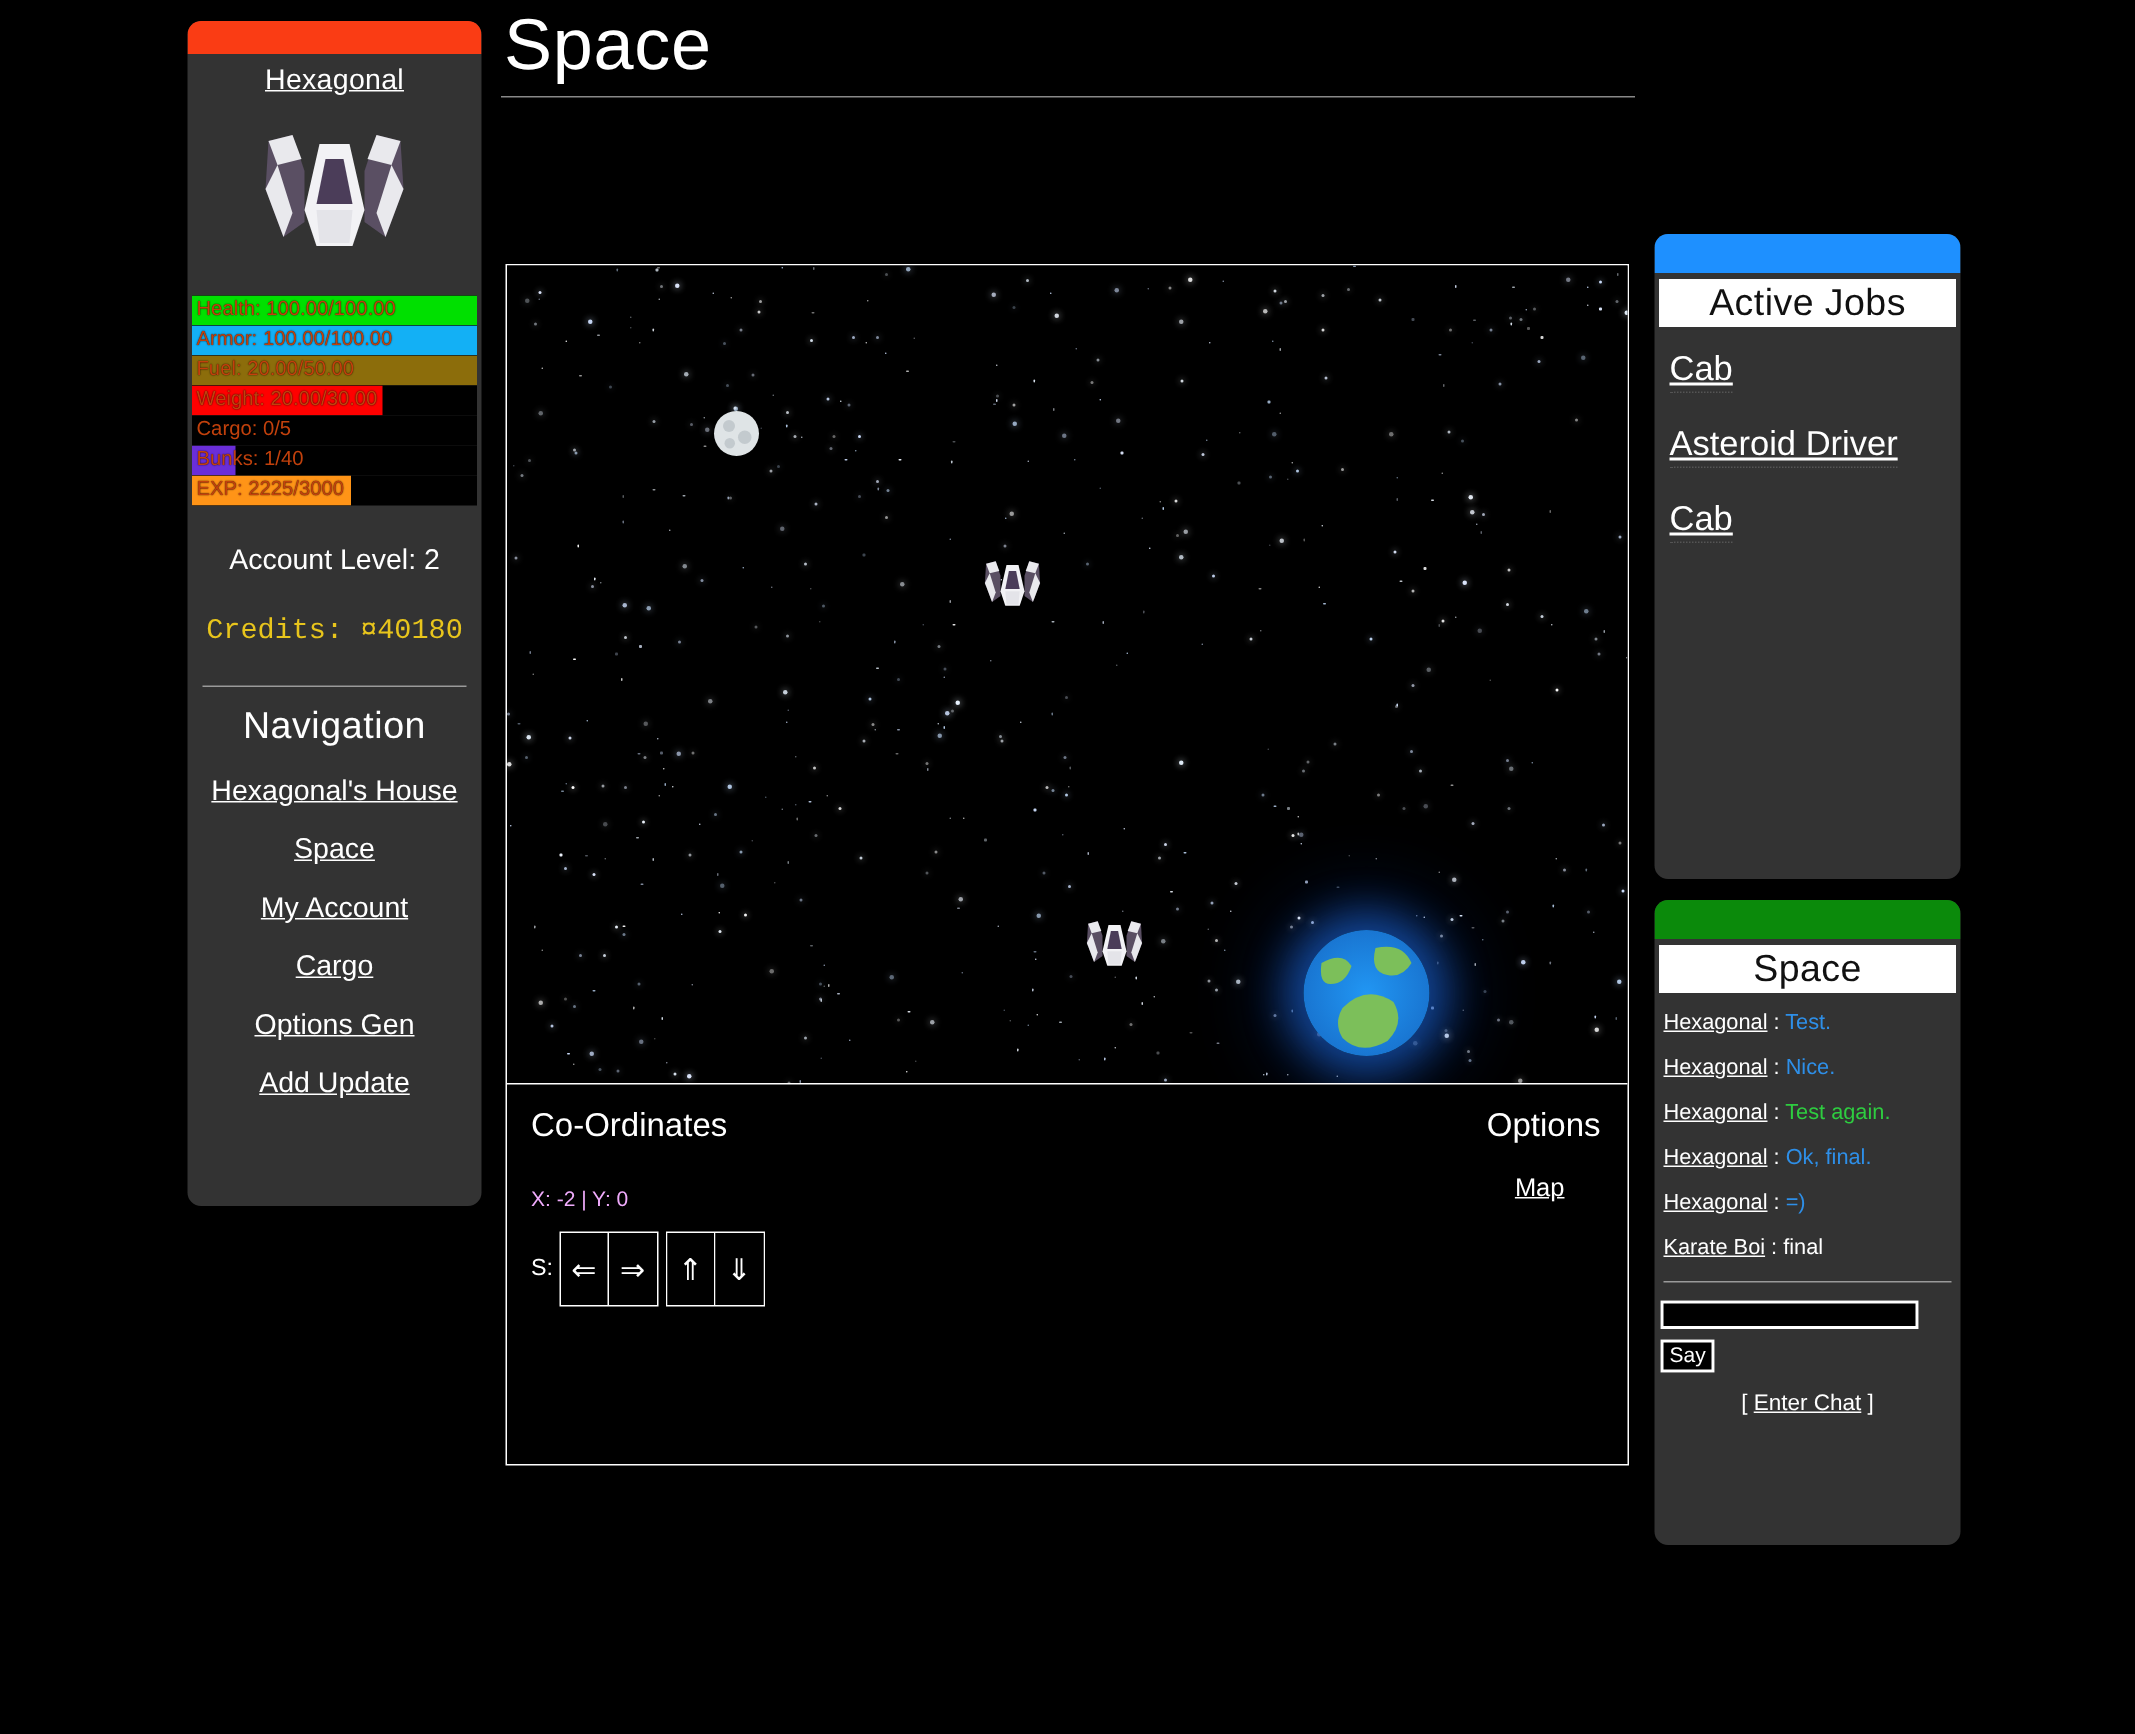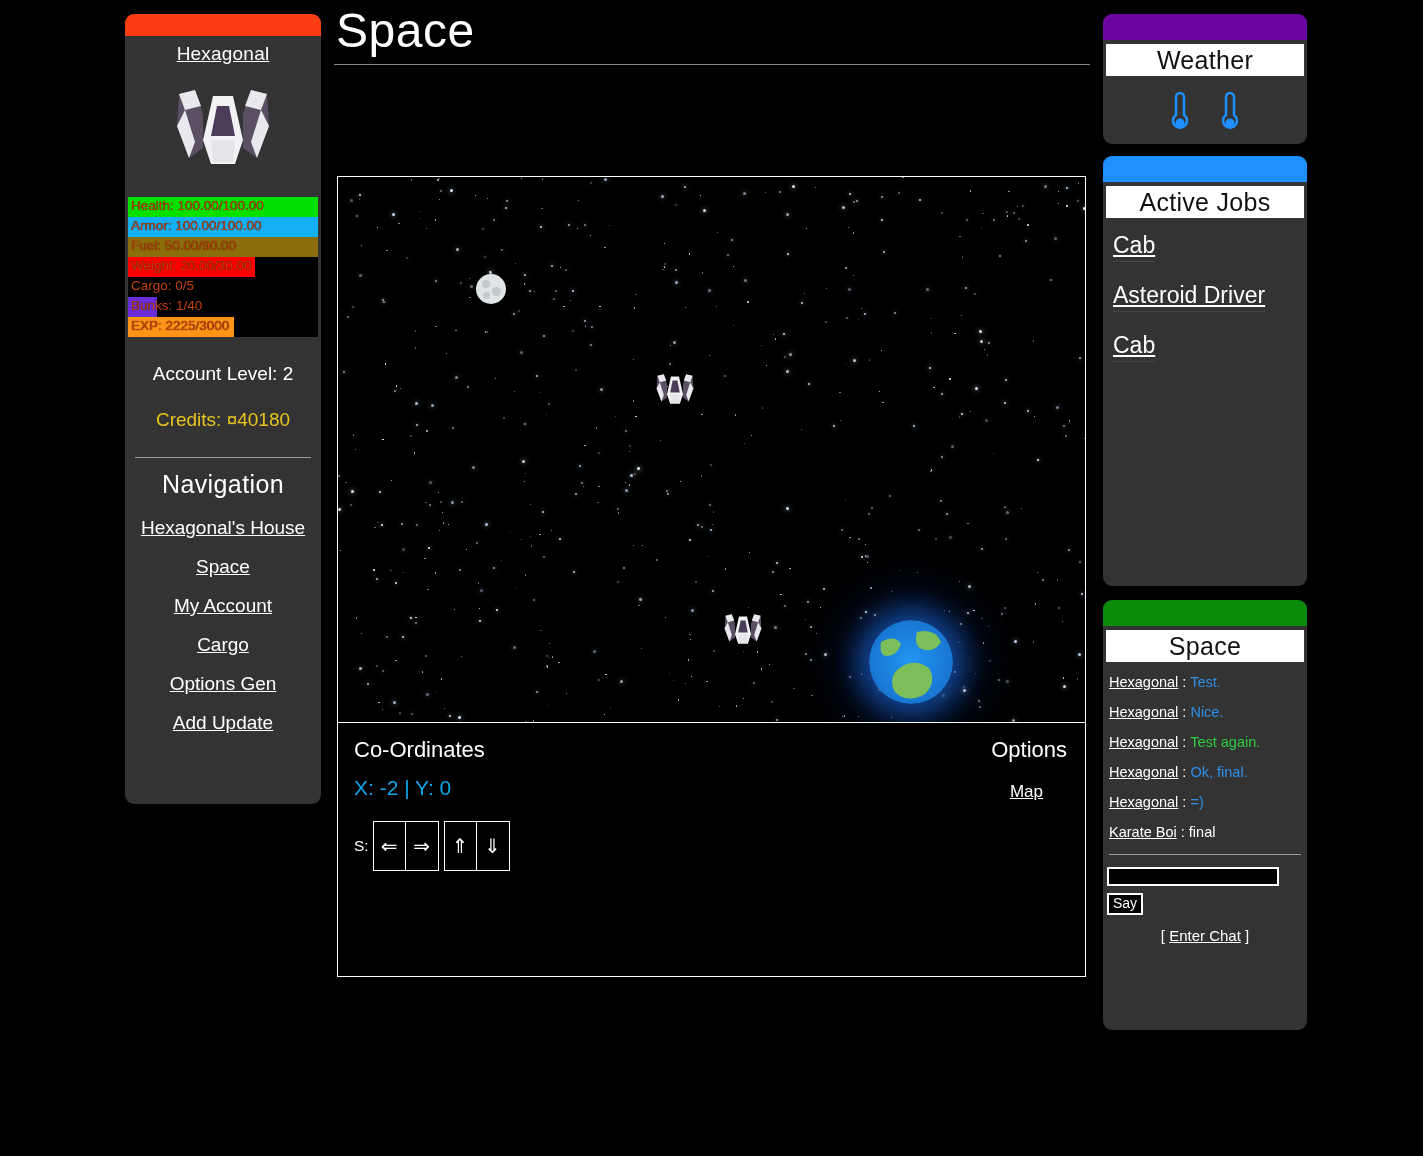--- a/index.html
+++ b/index.html
@@ -127,22 +127,22 @@
   .below-map { position: relative; padding: 0; height: 253px; }
   .coords-head {
     position: absolute; left: 16px; top: 14px;
     color: #ffffff; font-size: 22px;
   }
   .options-head {
     position: absolute; right: 18px; top: 14px;
     color: #ffffff; font-size: 22px;
   }
   .coords-val {
-    position: absolute; left: 16px; top: 53px;
-    color: #0ea5e9; font-size: 21px;
+    position: absolute; left: 16px; top: 68px;
+    color: #f0abfc; font-size: 14px;
   }
   .map-link {
     position: absolute; right: 42px; top: 59px;
     color: #ffffff; text-decoration: underline; font-size: 17px;
   }
   .move-row {
     position: absolute; left: 16px; top: 98px;
     display: flex; align-items: center;
   }
   .move-label { color: #ffffff; font-size: 15.5px; margin-right: 4px; }
@@ -249,42 +249,42 @@
       <div class="stat-row">
         <div class="stat-fill" style="width: 100%; background: rgb(0, 224, 0);"></div>
         <div class="stat-label">Health: 100.00/100.00</div>
       </div>
       <div class="stat-row">
         <div class="stat-fill" style="width: 100%; background: rgb(19, 176, 245);"></div>
         <div class="stat-label">Armor: 100.00/100.00</div>
       </div>
       <div class="stat-row">
         <div class="stat-fill" style="width: 100%; background: rgb(140, 109, 11);"></div>
-        <div class="stat-label">Fuel: 50.00/90.00</div>
+        <div class="stat-label">Fuel: 20.00/50.00</div>
       </div>
       <div class="stat-row">
         <div class="stat-fill" style="width: 66.7%; background: rgb(255, 0, 0);"></div>
         <div class="stat-label">Weight: 20.00/30.00</div>
       </div>
       <div class="stat-row">
         <div class="stat-fill" style="width: 0%; background: rgb(119, 119, 119);"></div>
         <div class="stat-label">Cargo: 0/5</div>
       </div>
       <div class="stat-row">
         <div class="stat-fill" style="width: 15%; background: rgb(106, 46, 216);"></div>
         <div class="stat-label">Bunks: 1/40</div>
       </div>
       <div class="stat-row">
         <div class="stat-fill" style="width: 55.6%; background: rgb(255, 148, 23);"></div>
         <div class="stat-label">EXP: 2225/3000</div>
       </div>
     </div>
 
     <div class="acct">Account Level: 2</div>
-    <div class="credits" style="color: rgb(232, 197, 28);">Credits: ¤40180</div>
+    <div class="credits" style="color: rgb(232, 197, 28); font-family: Liberation Mono, monospace;">Credits: ¤40180</div>
 
     <hr class="hr">
 
     <div class="nav-title">Navigation</div>
 
     <div class="nav-list">
       <a href="#">Hexagonal's House</a>
       <a href="#">Space</a>
       <a href="#">My Account</a>
       <a href="#">Cargo</a>
@@ -915,36 +915,20 @@
           </div>
           <div class="btn-group">
             <button class="arrow-btn">⇑</button>
             <button class="arrow-btn">⇓</button>
           </div>
         </div>
       </div>
     </div>
   </div>
 
-  <div class="rpanel" id="panel-weather">
-    <div class="rpanel-top" id="weather-top" style="background: rgb(106, 6, 159);"></div>
-    <div class="rpanel-titlebar">
-      <span>Weather</span>
-    </div>
-    <div class="weather-icons">
-      <svg width="22" height="44" viewBox="0 0 22 44">
-        <path d="M11 3 a4 4 0 0 1 4 4 v18 a7 7 0 1 1 -8 0 v-18 a4 4 0 0 1 4 -4 z" fill="none" stroke="#1E90FF" stroke-width="2.5"></path>
-        <circle cx="11" cy="33" r="4.5" fill="#1E90FF"></circle>
-      </svg>
-      <svg width="22" height="44" viewBox="0 0 22 44">
-        <path d="M11 3 a4 4 0 0 1 4 4 v18 a7 7 0 1 1 -8 0 v-18 a4 4 0 0 1 4 -4 z" fill="none" stroke="#1E90FF" stroke-width="2.5"></path>
-        <circle cx="11" cy="33" r="4.5" fill="#1E90FF"></circle>
-      </svg>
-    </div>
-  </div>
 
   <div class="rpanel" id="panel-jobs">
     <div class="rpanel-top" id="jobs-top" style="background: rgb(30, 144, 255);"></div>
     <div class="rpanel-titlebar">
       <span>Active Jobs</span>
     </div>
     <div class="jobs-list">
       <a href="#">Cab</a>
       <a href="#">Asteroid Driver</a>
       <a href="#">Cab</a>

